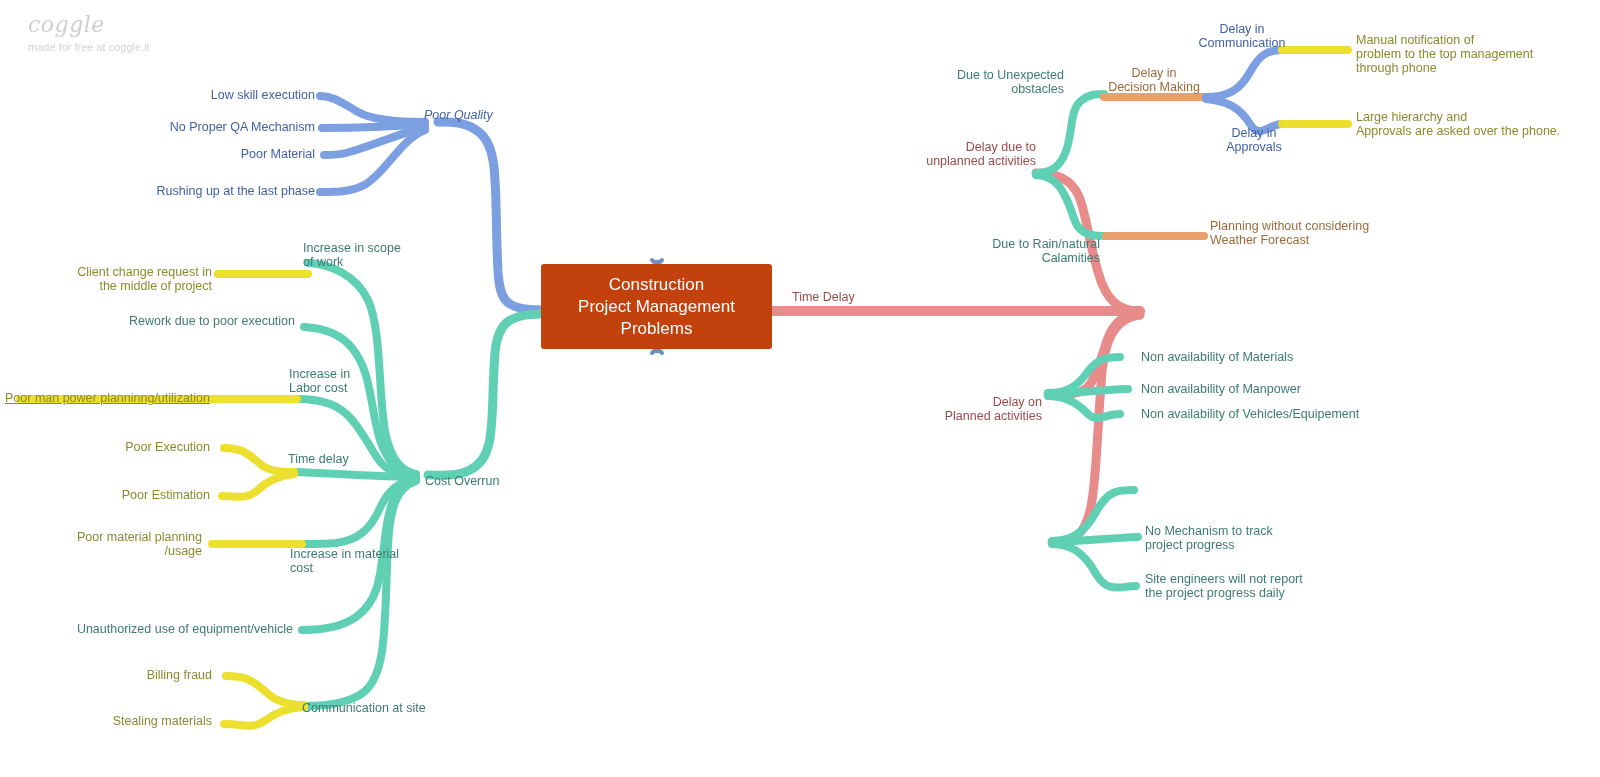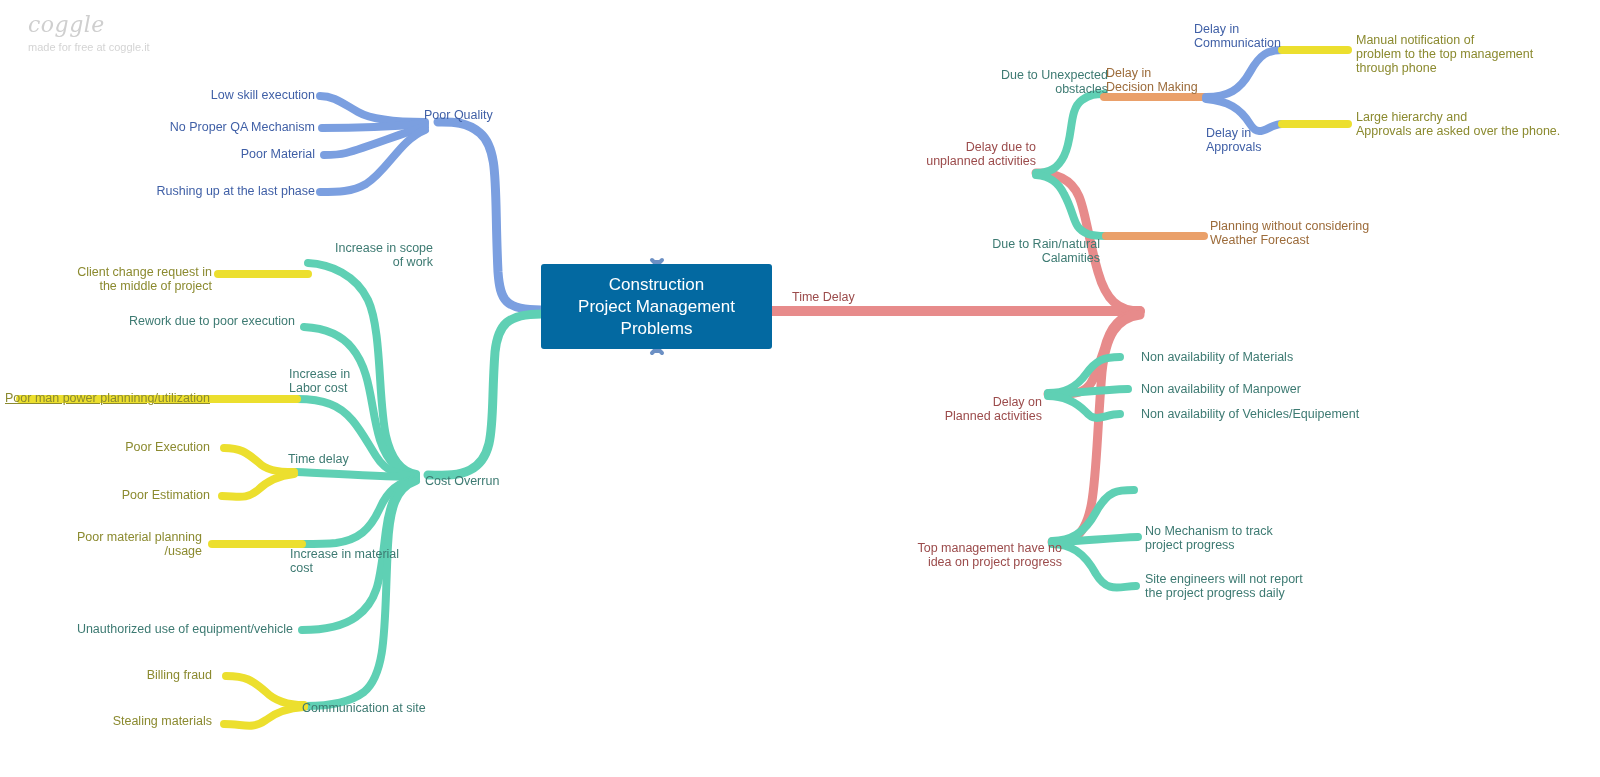--- a/index.html
+++ b/index.html
@@ -3,30 +3,30 @@
 <meta charset="utf-8">
 <style>
   html,body{margin:0;padding:0;background:#ffffff;}
   body{width:1600px;height:777px;position:relative;overflow:hidden;
        font-family:"Liberation Sans","DejaVu Sans",sans-serif;}
   #canvas{position:absolute;inset:0;width:1600px;height:777px;padding-left:41px;}
   svg#wires{position:absolute;left:0;top:0;width:1600px;height:777px;}
   .lbl{position:absolute;white-space:pre;line-height:14px;font-size:12.5px;}
   .lbl.r{text-align:right;}
   .lbl.l{text-align:left;}
-  .lbl.c{}
+  .lbl.c{text-align:center;}
   
   .t-blue{color:#3f5fa6;}
   .t-teal{color:#3d7a72;}
   .t-yellow{color:#8b8a2f;}
   .t-red{color:#9b4b4b;}
   .t-orange{color:#9c6b3a;}
   
   #center-node{position:absolute;left:541px;top:264px;width:231px;height:85px;
-    background:#0369a1;border-radius:3px;color:#ffffff;font-size:17px;
+    background:#c2410c;border-radius:3px;color:#ffffff;font-size:17px;
     line-height:22px;text-align:center;display:flex;align-items:center;
     justify-content:center;}
   #center-node span{display:block;}
   
   #logo{position:absolute;left:28px;top:12px;}
   #logo .mark{font-family:"DejaVu Serif",serif;font-style:italic;font-size:22px;
     color:#cfcfcf;letter-spacing:.5px;}
   #logo .sub{font-size:11px;color:#d4d4d4;margin-top:4px;}
 </style>
 </head>
@@ -112,29 +112,29 @@
   </div>
 
   <div id="center-node">
     <div>
       <span>Construction</span>
       <span>Project Management</span>
       <span>Problems</span>
     </div>
   </div>
 
-  <div class="lbl c t-blue" style="left: 424px; top: 108px; white-space: pre-line;">Poor Quality</div>
+  <div class="lbl c t-blue" style="left: 424px; top: 108px; white-space: pre-line; font-style: italic;">Poor Quality</div>
   <div class="lbl r t-blue" style="left: 110px; top: 88px; width: 205px; white-space: pre-line;">Low skill execution</div>
   <div class="lbl r t-blue" style="left: 110px; top: 120px; width: 205px; white-space: pre-line;">No Proper QA Mechanism</div>
   <div class="lbl r t-blue" style="left: 110px; top: 147px; width: 205px; white-space: pre-line;">Poor Material</div>
   <div class="lbl r t-blue" style="left: 110px; top: 184px; width: 205px; white-space: pre-line;">Rushing up at the last phase</div>
 
   <div class="lbl l t-teal" style="left: 425px; top: 474px; white-space: pre-line;">Cost Overrun</div>
 
-  <div class="lbl l t-teal" style="left: 303px; top: 241px; width: 130px; white-space: pre-line; text-align: right;">Increase in scope
+  <div class="lbl l t-teal" style="left: 303px; top: 241px; width: 130px; white-space: pre-line;">Increase in scope
 of work</div>
   <div class="lbl r t-yellow" style="left: 60px; top: 265px; width: 152px; white-space: pre-line;">Client change request in
 the middle of project</div>
 
   <div class="lbl r t-teal" style="left: 110px; top: 314px; width: 185px; white-space: pre-line;">Rework due to poor execution</div>
 
   <div class="lbl l t-teal" style="left: 289px; top: 367px; width: 110px; white-space: pre-line;">Increase in
 Labor cost</div>
   <div class="lbl r t-yellow" style="left: 0px; top: 391px; width: 210px; white-space: pre-line; text-decoration: underline;">Poor man power planninng/utilization</div>
 
@@ -151,21 +151,21 @@
 
   <div class="lbl l t-teal" style="left: 302px; top: 701px; white-space: pre-line;">Communication at site</div>
   <div class="lbl r t-yellow" style="left: 60px; top: 668px; width: 152px; white-space: pre-line;">Billing fraud</div>
   <div class="lbl r t-yellow" style="left: 50px; top: 714px; width: 162px; white-space: pre-line;">Stealing materials</div>
 
   <div class="lbl c t-red" style="left: 792px; top: 290px; white-space: pre-line;">Time Delay</div>
 
   <div class="lbl r t-red" style="left: 890px; top: 140px; width: 146px; white-space: pre-line;">Delay due to
 unplanned activities</div>
 
-  <div class="lbl r t-teal" style="left: 976px; top: 68px; width: 132px; white-space: pre-line; text-align: right;">Due to Unexpected
+  <div class="lbl r t-teal" style="left: 932px; top: 68px; width: 132px; white-space: pre-line; text-align: right;">Due to Unexpected
 obstacles</div>
 
   <div class="lbl c t-orange" style="left: 1106px; top: 66px; width: 96px; white-space: pre-line;">Delay in
 Decision Making</div>
 
   <div class="lbl c t-blue" style="left: 1194px; top: 22px; width: 96px; white-space: pre-line;">Delay in
 Communication</div>
   <div class="lbl l t-yellow" style="left: 1356px; top: 33px; width: 200px; white-space: pre-line;">Manual notification of
 problem to the top management
 through phone</div>
@@ -179,20 +179,18 @@
 Calamities</div>
   <div class="lbl l t-orange" style="left: 1210px; top: 219px; width: 175px; white-space: pre-line;">Planning without considering
 Weather Forecast</div>
 
   <div class="lbl r t-red" style="left: 910px; top: 395px; width: 132px; white-space: pre-line;">Delay on
 Planned activities</div>
   <div class="lbl l t-teal" style="left: 1141px; top: 350px; width: 240px; white-space: pre-line;">Non availability of Materials</div>
   <div class="lbl l t-teal" style="left: 1141px; top: 382px; width: 240px; white-space: pre-line;">Non availability of Manpower</div>
   <div class="lbl l t-teal" style="left: 1141px; top: 407px; width: 250px; white-space: pre-line;">Non availability of Vehicles/Equipement</div>
 
-  <div class="lbl r t-red" style="left: 878px; top: 541px; width: 184px; white-space: pre-line;">Top management have no
-idea on project progress</div>
   <div class="lbl l t-teal" style="left: 1145px; top: 524px; width: 250px; white-space: pre-line;">No Mechanism to track
 project progress</div>
   <div class="lbl l t-teal" style="left: 1145px; top: 572px; width: 250px; white-space: pre-line;">Site engineers will not report
 the project progress daily</div>
 
 </div>
 
 </body></html>

